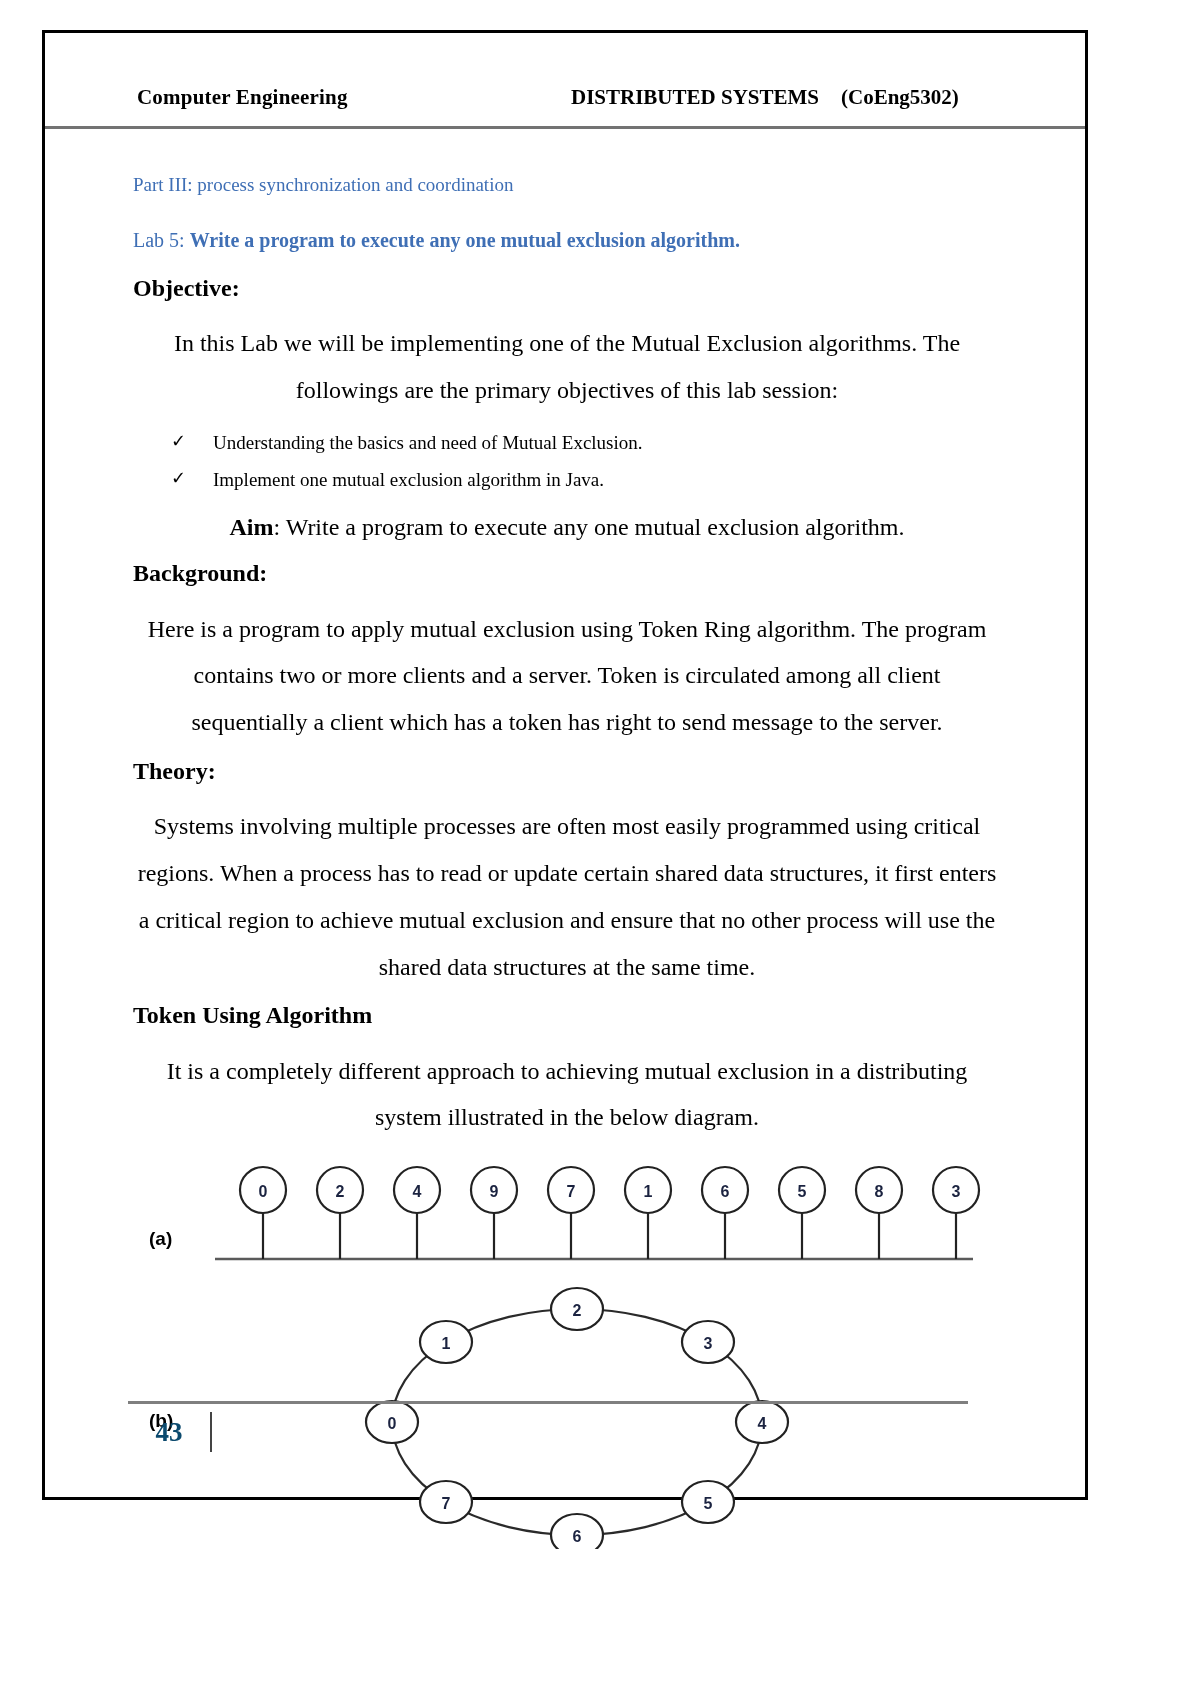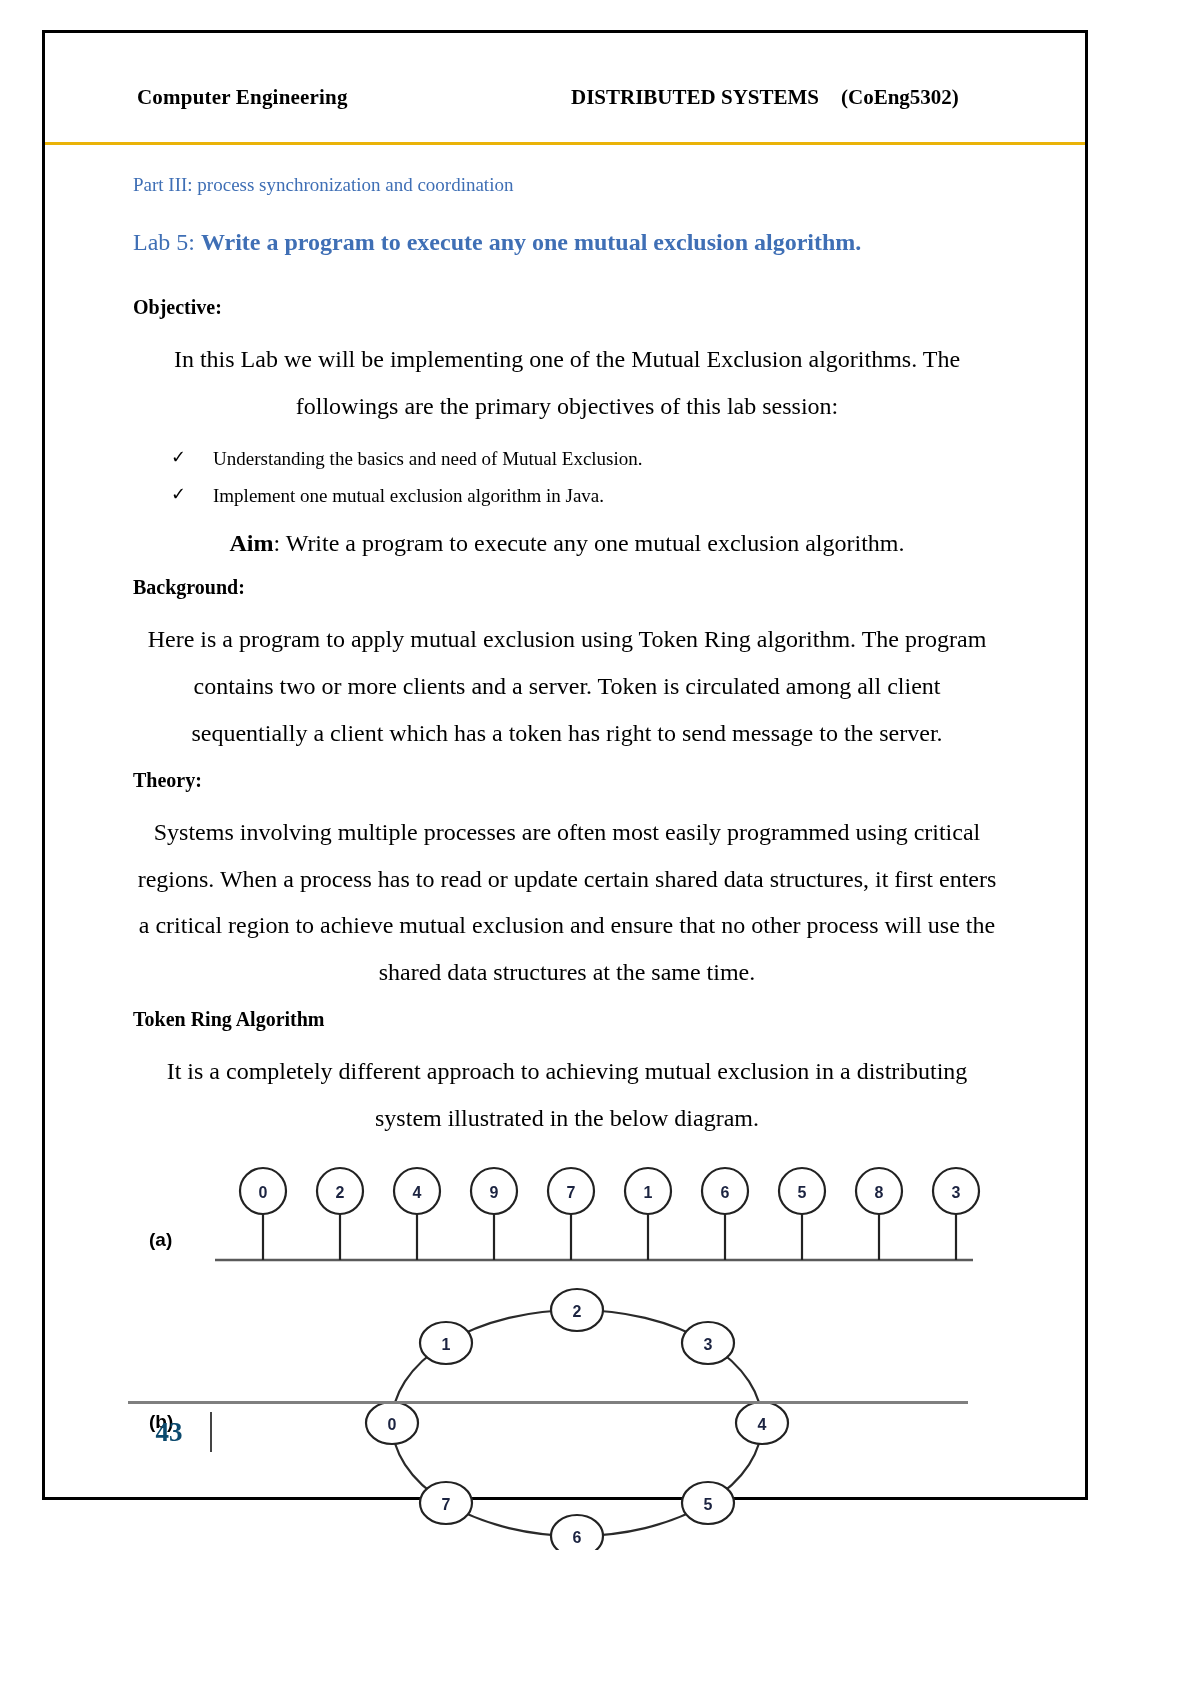--- a/index.html
+++ b/index.html
@@ -31,22 +31,22 @@
     border: 3px solid #000000;
     background: #ffffff;
   }
 
   
   .header-band {
     position: absolute;
     left: 0;
     top: 0;
     width: 100%;
-    height: 112px;
-    border-bottom: 3px solid #eab308;
+    height: 96px;
+    border-bottom: 3px solid #737373;
     background: #ffffff;
   }
   .header-inner {
     position: relative;
     width: 100%;
     height: 100%;
   }
   .hdr-left {
     position: absolute;
     left: 92px;
@@ -77,29 +77,29 @@
   .part-title {
     color: #3f6fb5;
     font-size: 19px;
     line-height: 1.25;
     margin: 0 0 30px 0;
     font-weight: normal;
   }
 
   .lab-line {
     color: #3f6fb5;
-    font-size: 24px;
-    margin: 0 0 36px 0;
+    font-size: 20px;
+    margin: 0 0 20px 0;
     line-height: 1.3;
   }
   .lab-line .lab-no { font-weight: normal; }
   .lab-line .lab-title { font-weight: bold; }
 
   h3.sec {
-    font-size: 20px;
+    font-size: 24px;
     font-weight: bold;
     margin: 0 0 16px 0;
     line-height: 1.3;
   }
 
   p.body {
     font-size: 24px;
     line-height: 1.95;
     margin: 0 0 10px 0;
     text-align: center;
@@ -208,21 +208,21 @@
 
       <h3 class="sec">Background:</h3>
 
 
       <p class="body">Here is a program to apply mutual exclusion using Token Ring algorithm. The program contains two or more clients and a server. Token is circulated among all client sequentially a client which has a token has right to send message to the server.</p>
 
       <h3 class="sec">Theory:</h3>
 
       <p class="body">Systems involving multiple processes are often most easily programmed using critical regions. When a process has to read or update certain shared data structures, it first enters a critical region to achieve mutual exclusion and ensure that no other process will use the shared data structures at the same time.</p>
 
-      <h3 class="sec">Token Ring Algorithm</h3>
+      <h3 class="sec">Token Using Algorithm</h3>
 
       <p class="body">It is a completely different approach to achieving mutual exclusion in a distributing system illustrated in the below diagram.</p>
 
       <div class="figure">
         <svg class="fig-svg" width="868" height="390" viewBox="0 0 868 390" xmlns="http://www.w3.org/2000/svg">
 
           <g>
             <text x="16" y="86" font-family="Liberation Sans, sans-serif" font-size="19" font-weight="bold" fill="#000">(a)</text>
 
             <line x1="82" y1="100" x2="840" y2="100" stroke="#5a5a5a" stroke-width="2.5"></line>

